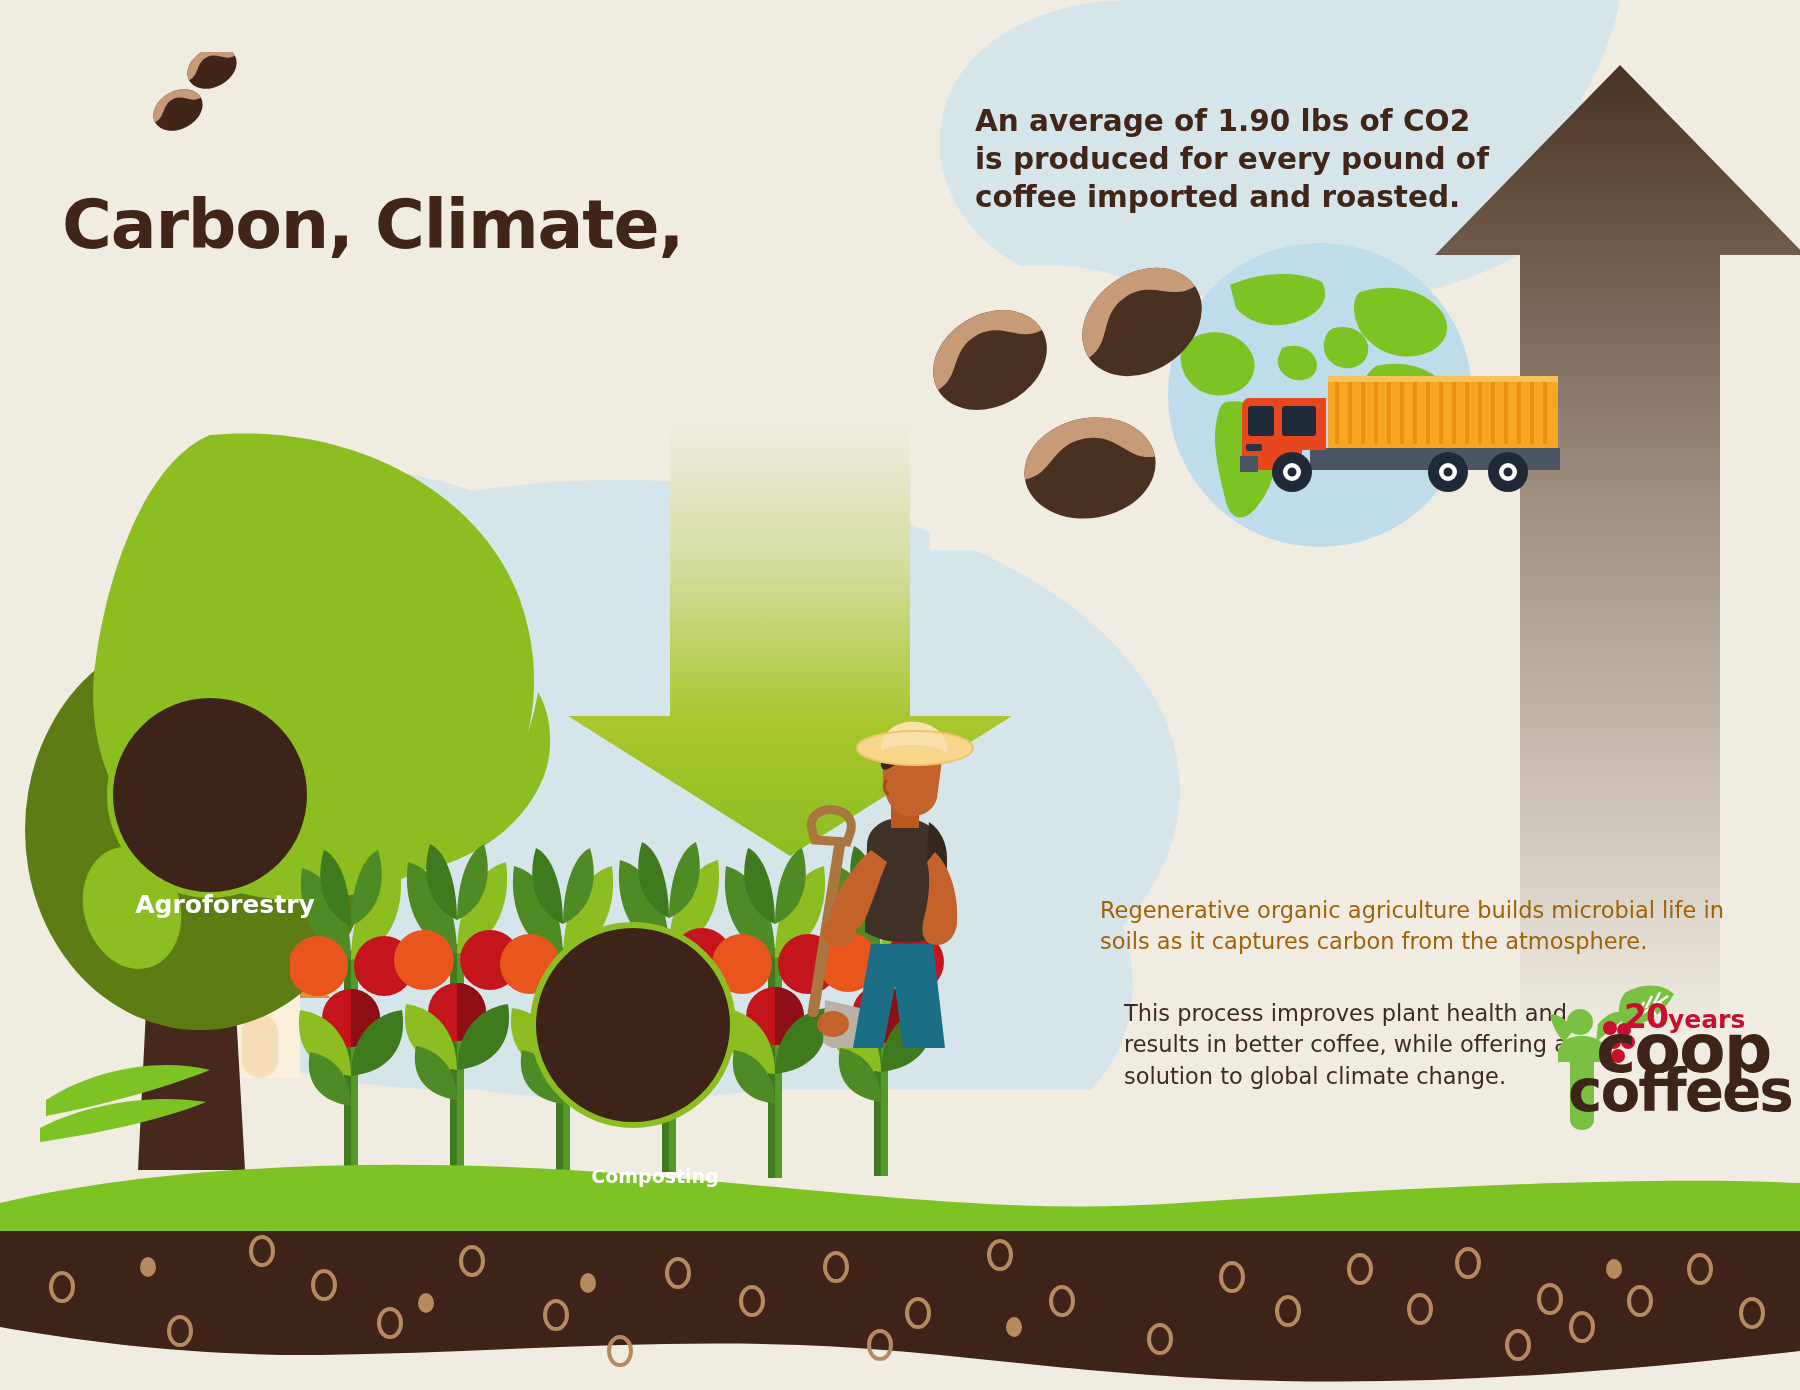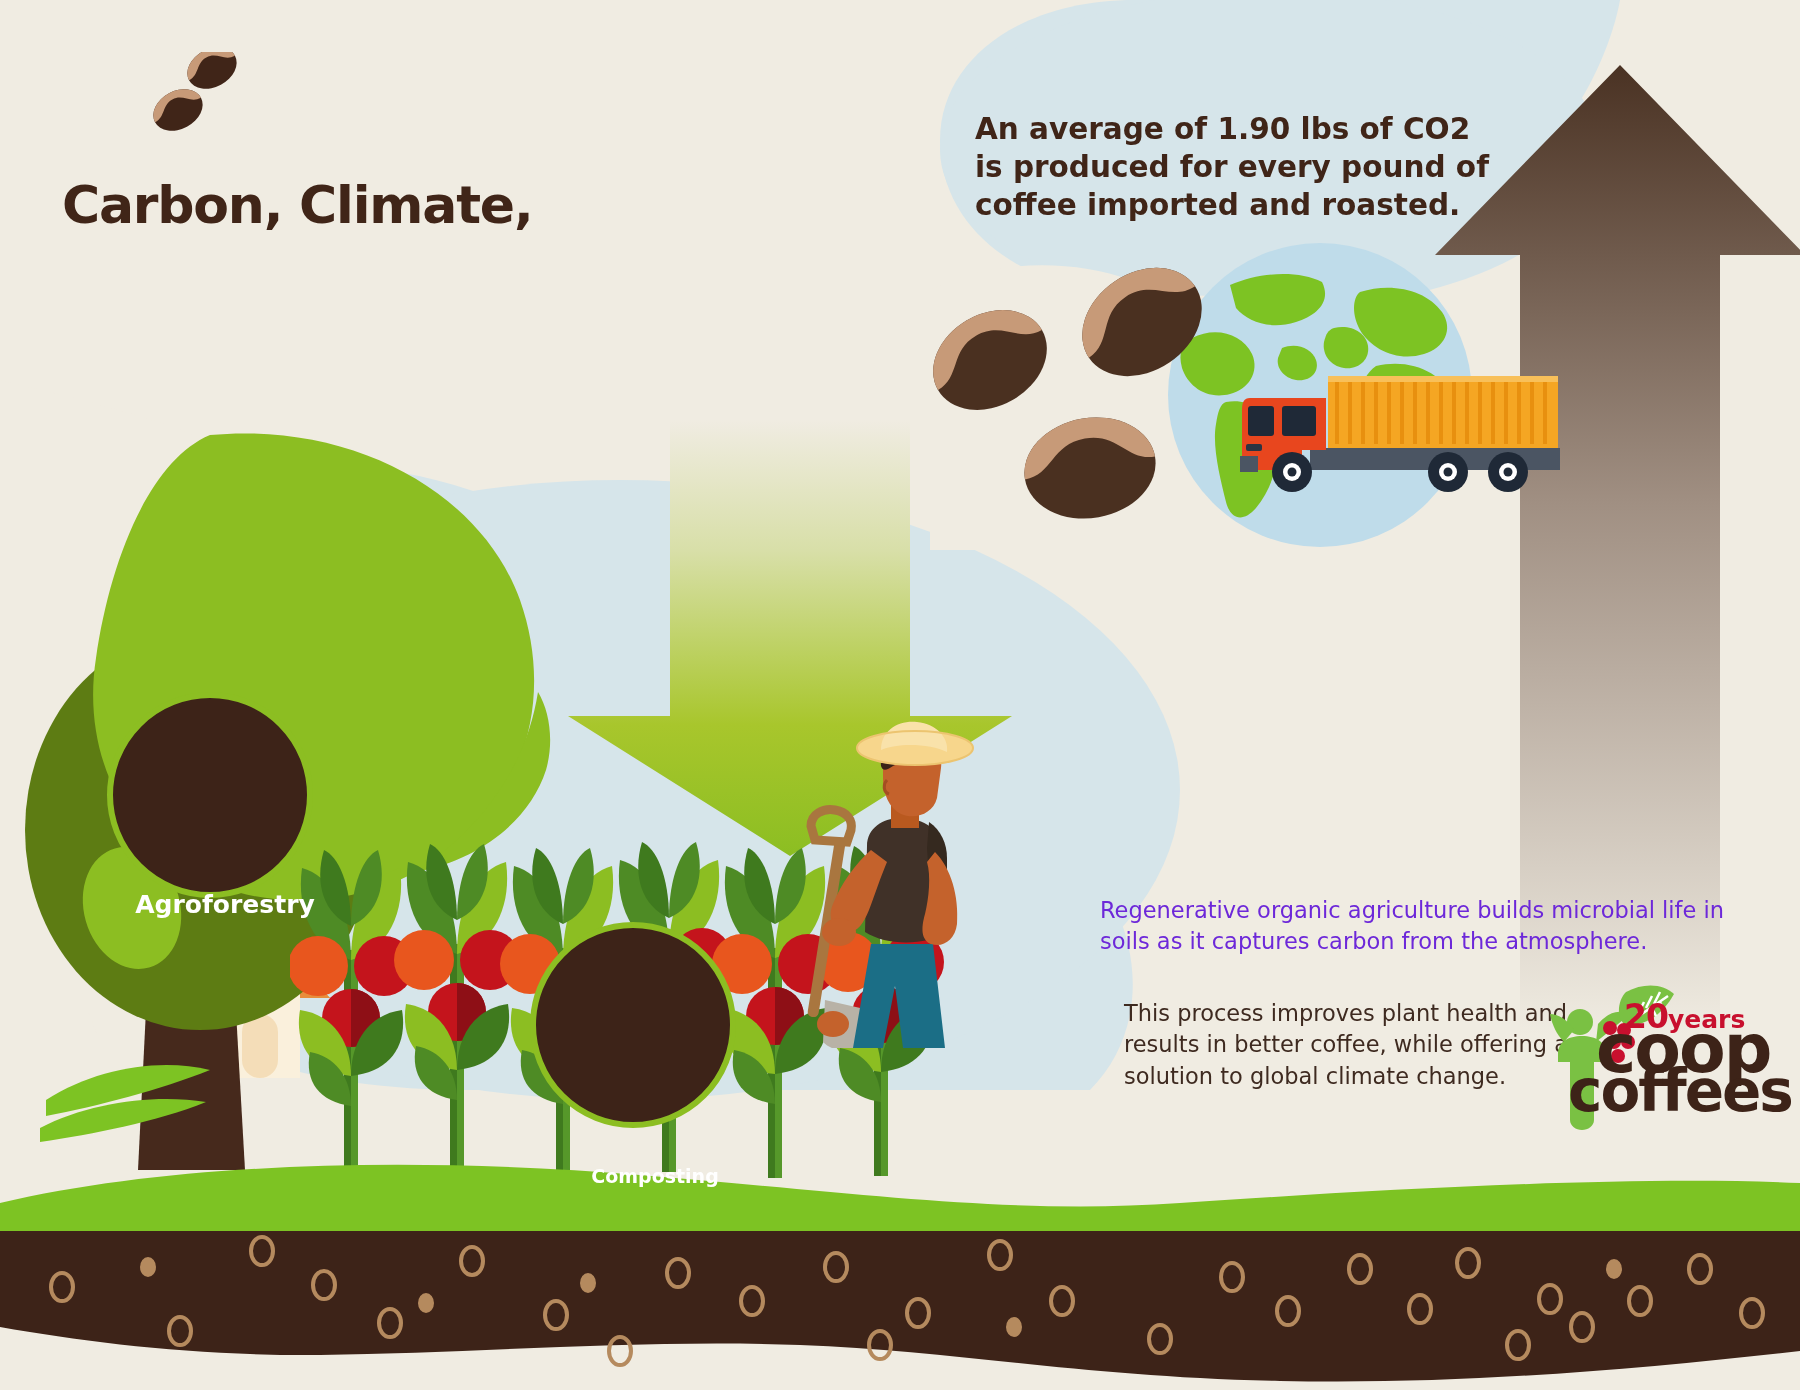--- a/index.html
+++ b/index.html
@@ -18,30 +18,30 @@
   svg { display: block; }
 
   
   #title {
     position: absolute;
     left: 62px; top: 142px;
     width: 880px;
     color: #402518;
     font-family: "DejaVu Sans", "Liberation Sans", sans-serif;
     font-weight: 700;
-    font-size: 52px;
+    font-size: 68px;
     line-height: 1.10;
     letter-spacing: -1.2px;
     z-index: 40;
   }
   #title .l2 { display:block; }
 
   #co2-stat {
     position: absolute;
-    left: 975px; top: 80px;
+    left: 975px; top: 72px;
     width: 520px;
     color: #402518;
     font-weight: 700;
     font-size: 29.5px;
     line-height: 1.30;
     z-index: 40;
   }
 
   #impact-fund {
     position: absolute;
@@ -50,21 +50,21 @@
     color: #402518;
     font-weight: 700;
     font-size: 30px;
     line-height: 1.28;
     z-index: 40;
   }
   #para-1 {
     position: absolute;
     left: 1100px; top: 872px;
     width: 680px;
-    color: #6d28d9;
+    color: #a16207;
     font-weight: 400;
     font-size: 22.5px;
     line-height: 1.42;
     z-index: 40;
   }
   #para-2 {
     position: absolute;
     left: 1100px; top: 975px;
     width: 450px;
     color: #3e2a20;

